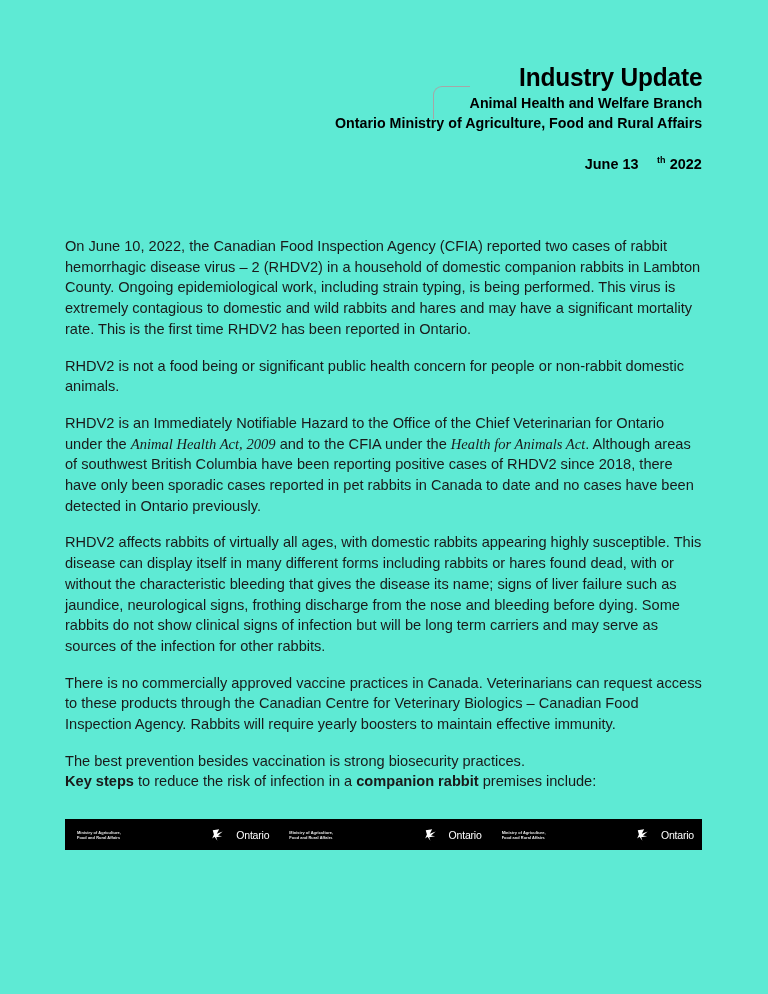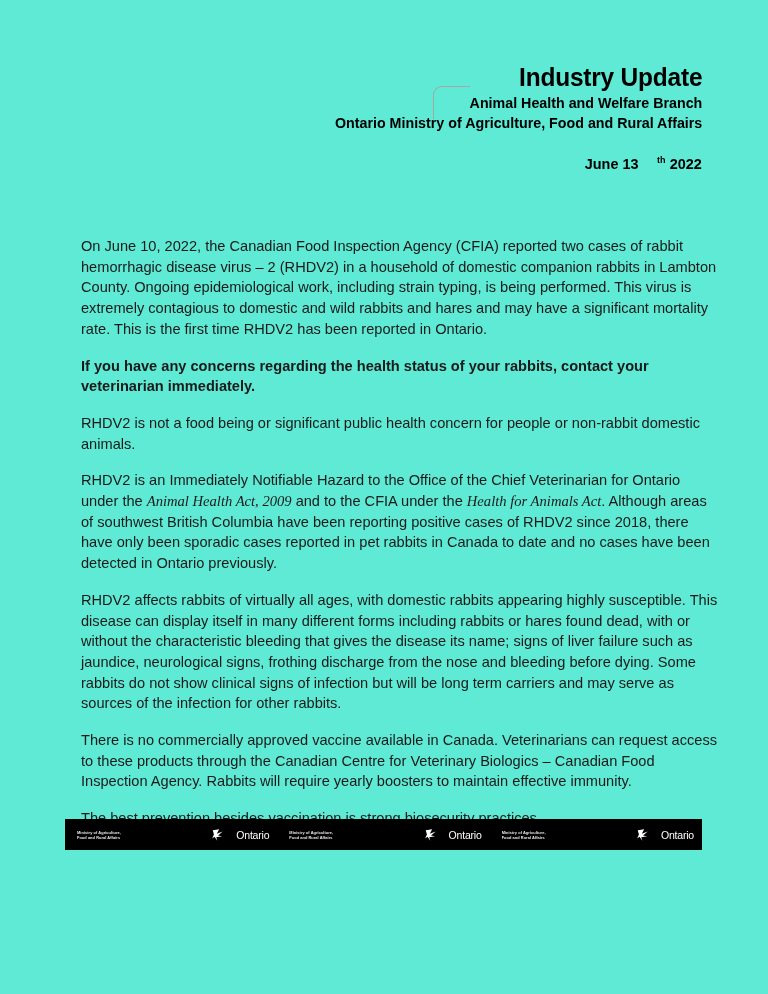--- a/index.html
+++ b/index.html
@@ -106,21 +106,21 @@
     font-size: 19.5px;
     text-decoration: underline;
     text-underline-offset: 3px;
     letter-spacing: -0.1px;
     white-space: nowrap;
   }
 
   .content {
     position: absolute;
     top: 236px;
-    left: 81px;
+    left: 65px;
     width: 640px;
   }
 
   .para {
     font-family: "Liberation Sans", sans-serif;
     font-size: 14.6px;
     line-height: 20.7px;
     margin: 0 0 16px 0;
     text-align: left;
     color: #1a1a1a;
@@ -188,25 +188,24 @@
     <span class="header-title">Industry Update</span>
     <span class="header-sub1">Animal Health and Welfare Branch</span>
     <span class="header-sub2">Ontario Ministry of Agriculture, Food and Rural Affairs</span>
   </div>
 
   <div class="header-date"><span>June 13</span><sup>th</sup><span> 2022</span></div>
 
 
   <div class="content">
     <p class="para">On June 10, 2022, the Canadian Food Inspection Agency (CFIA) reported two cases of rabbit hemorrhagic disease virus – 2 (RHDV2) in a household of domestic companion rabbits in Lambton County. Ongoing epidemiological work, including strain typing, is being performed. This virus is extremely contagious to domestic and wild rabbits and hares and may have a significant mortality rate. This is the first time RHDV2 has been reported in Ontario.</p>
-    <p class="para"><b>If you have any concerns regarding the health status of your rabbits, contact your veterinarian immediately.</b></p>
     <p class="para">RHDV2 is not a food being or significant public health concern for people or non-rabbit domestic animals.</p>
     <p class="para"><span>RHDV2 is an Immediately Notifiable Hazard to the Office of the Chief Veterinarian for Ontario under the </span><i>Animal Health Act, 2009</i><span> and to the CFIA under the </span><i>Health for Animals Act</i><span>. Although areas of southwest British Columbia have been reporting positive cases of RHDV2 since 2018, there have only been sporadic cases reported in pet rabbits in Canada to date and no cases have been detected in Ontario previously.</span></p>
     <p class="para">RHDV2 affects rabbits of virtually all ages, with domestic rabbits appearing highly susceptible. This disease can display itself in many different forms including rabbits or hares found dead, with or without the characteristic bleeding that gives the disease its name; signs of liver failure such as jaundice, neurological signs, frothing discharge from the nose and bleeding before dying.  Some rabbits do not show clinical signs of infection but will be long term carriers and may serve as sources of the infection for other rabbits.</p>
-    <p class="para">There is no commercially approved vaccine available in Canada. Veterinarians can request access to these products through the Canadian Centre for Veterinary Biologics – Canadian Food Inspection Agency.  Rabbits will require yearly boosters to maintain effective immunity.</p>
+    <p class="para">There is no commercially approved vaccine practices in Canada. Veterinarians can request access to these products through the Canadian Centre for Veterinary Biologics – Canadian Food Inspection Agency.  Rabbits will require yearly boosters to maintain effective immunity.</p>
     <p class="para tight">The best prevention besides vaccination is strong biosecurity practices.</p>
     <p class="para"><b>Key steps</b><span> to reduce the risk of infection in a </span><b>companion rabbit</b><span> premises include:</span></p>
   </div>
 
   <div class="footer-band">
 
     <div class="footer-unit">
       <div class="ministry-mark">
         <div>Ministry of Agriculture,</div>
         <div>Food and Rural Affairs</div>

